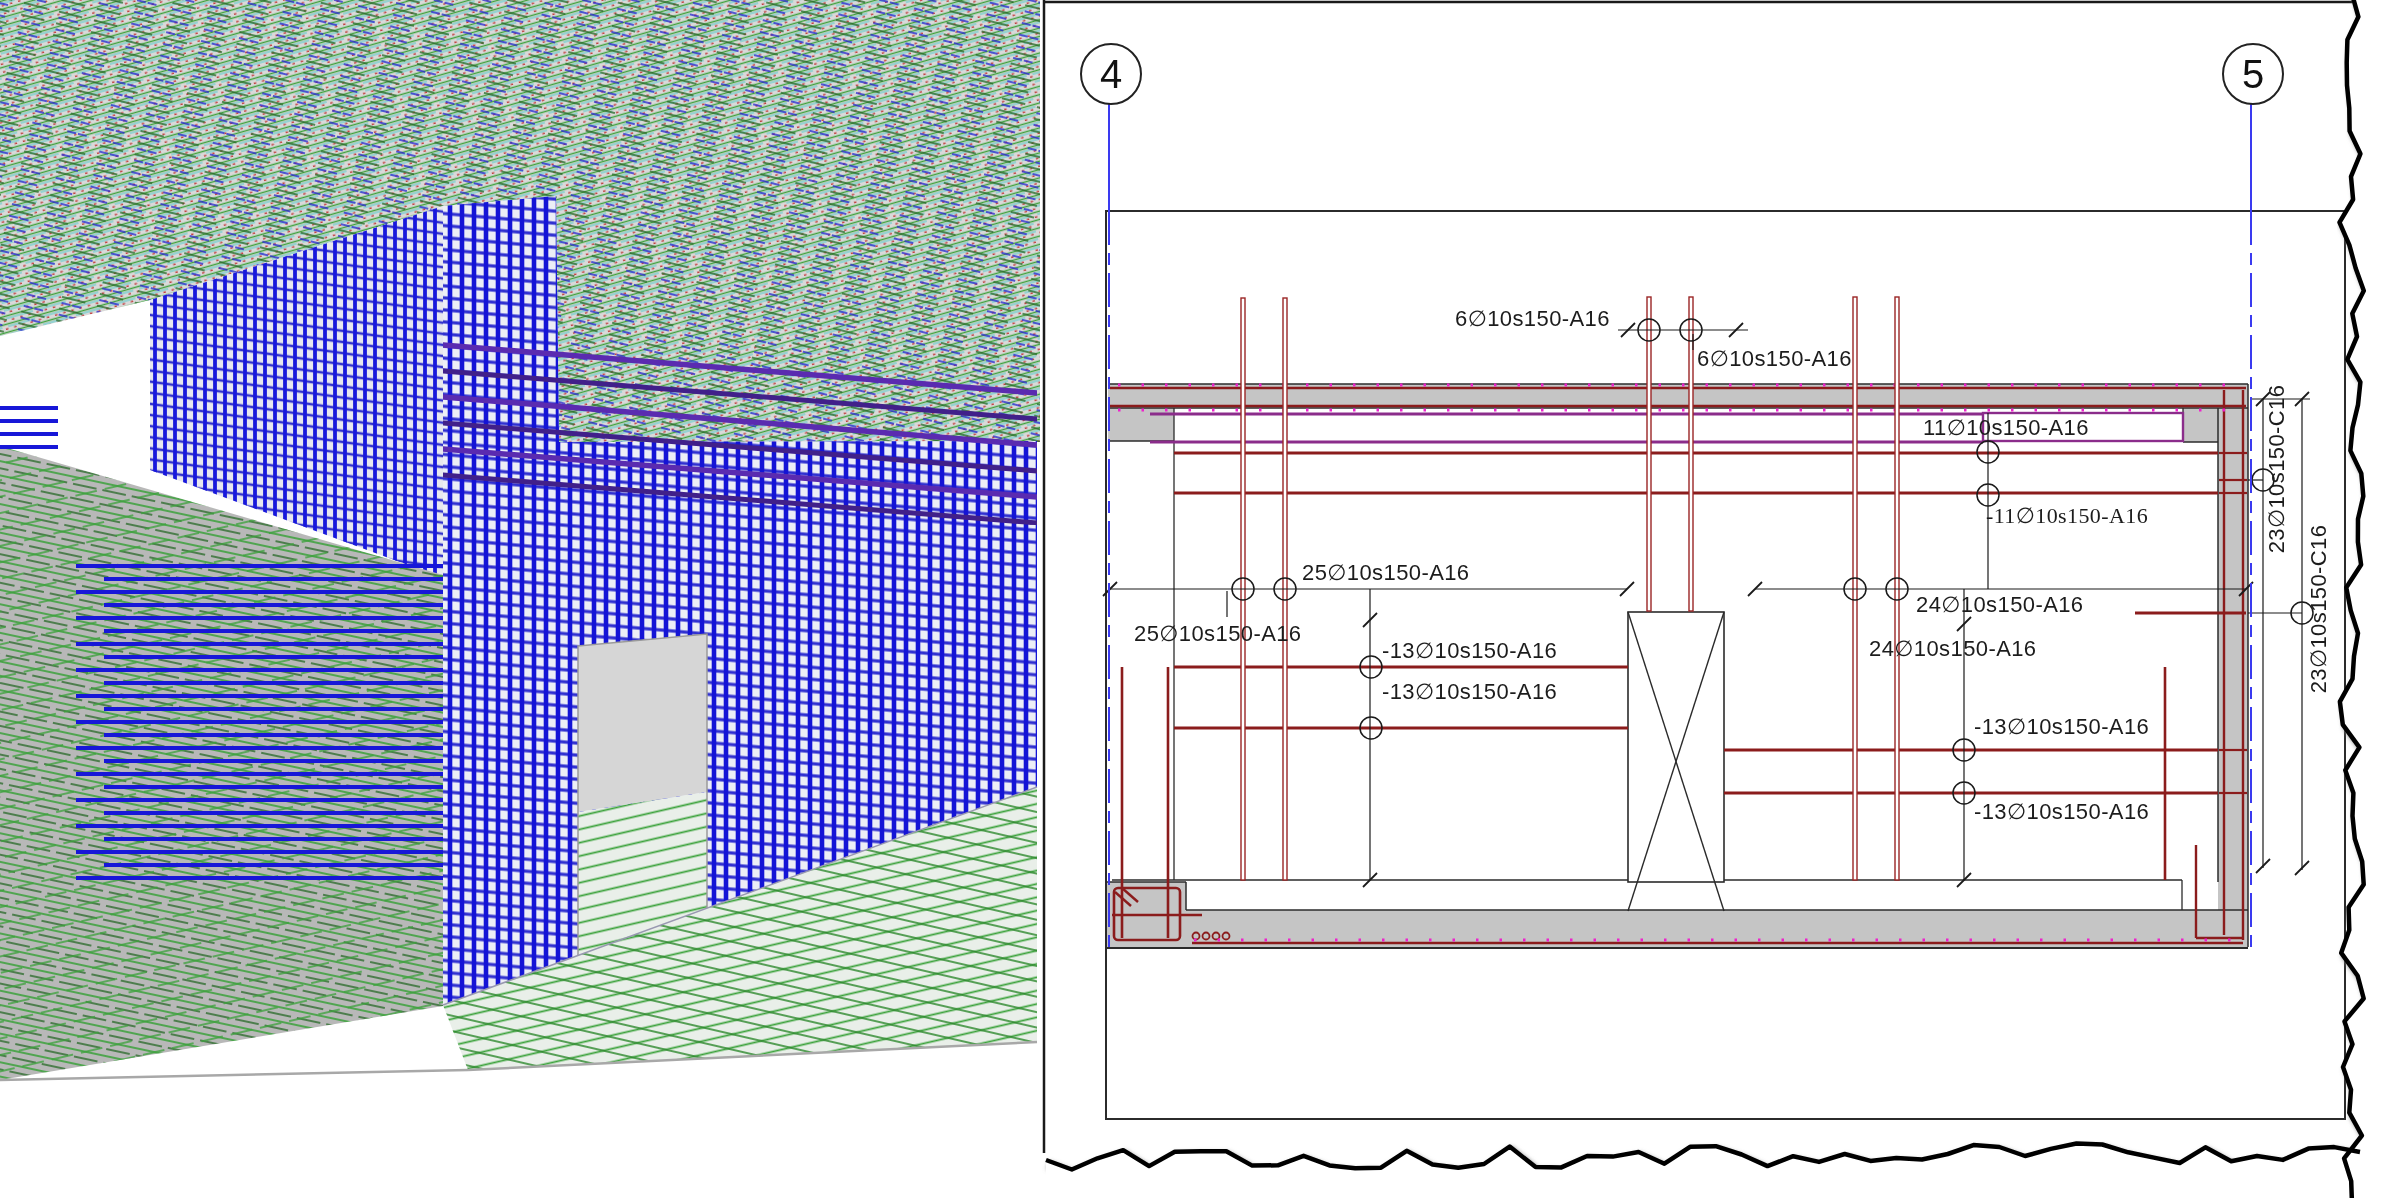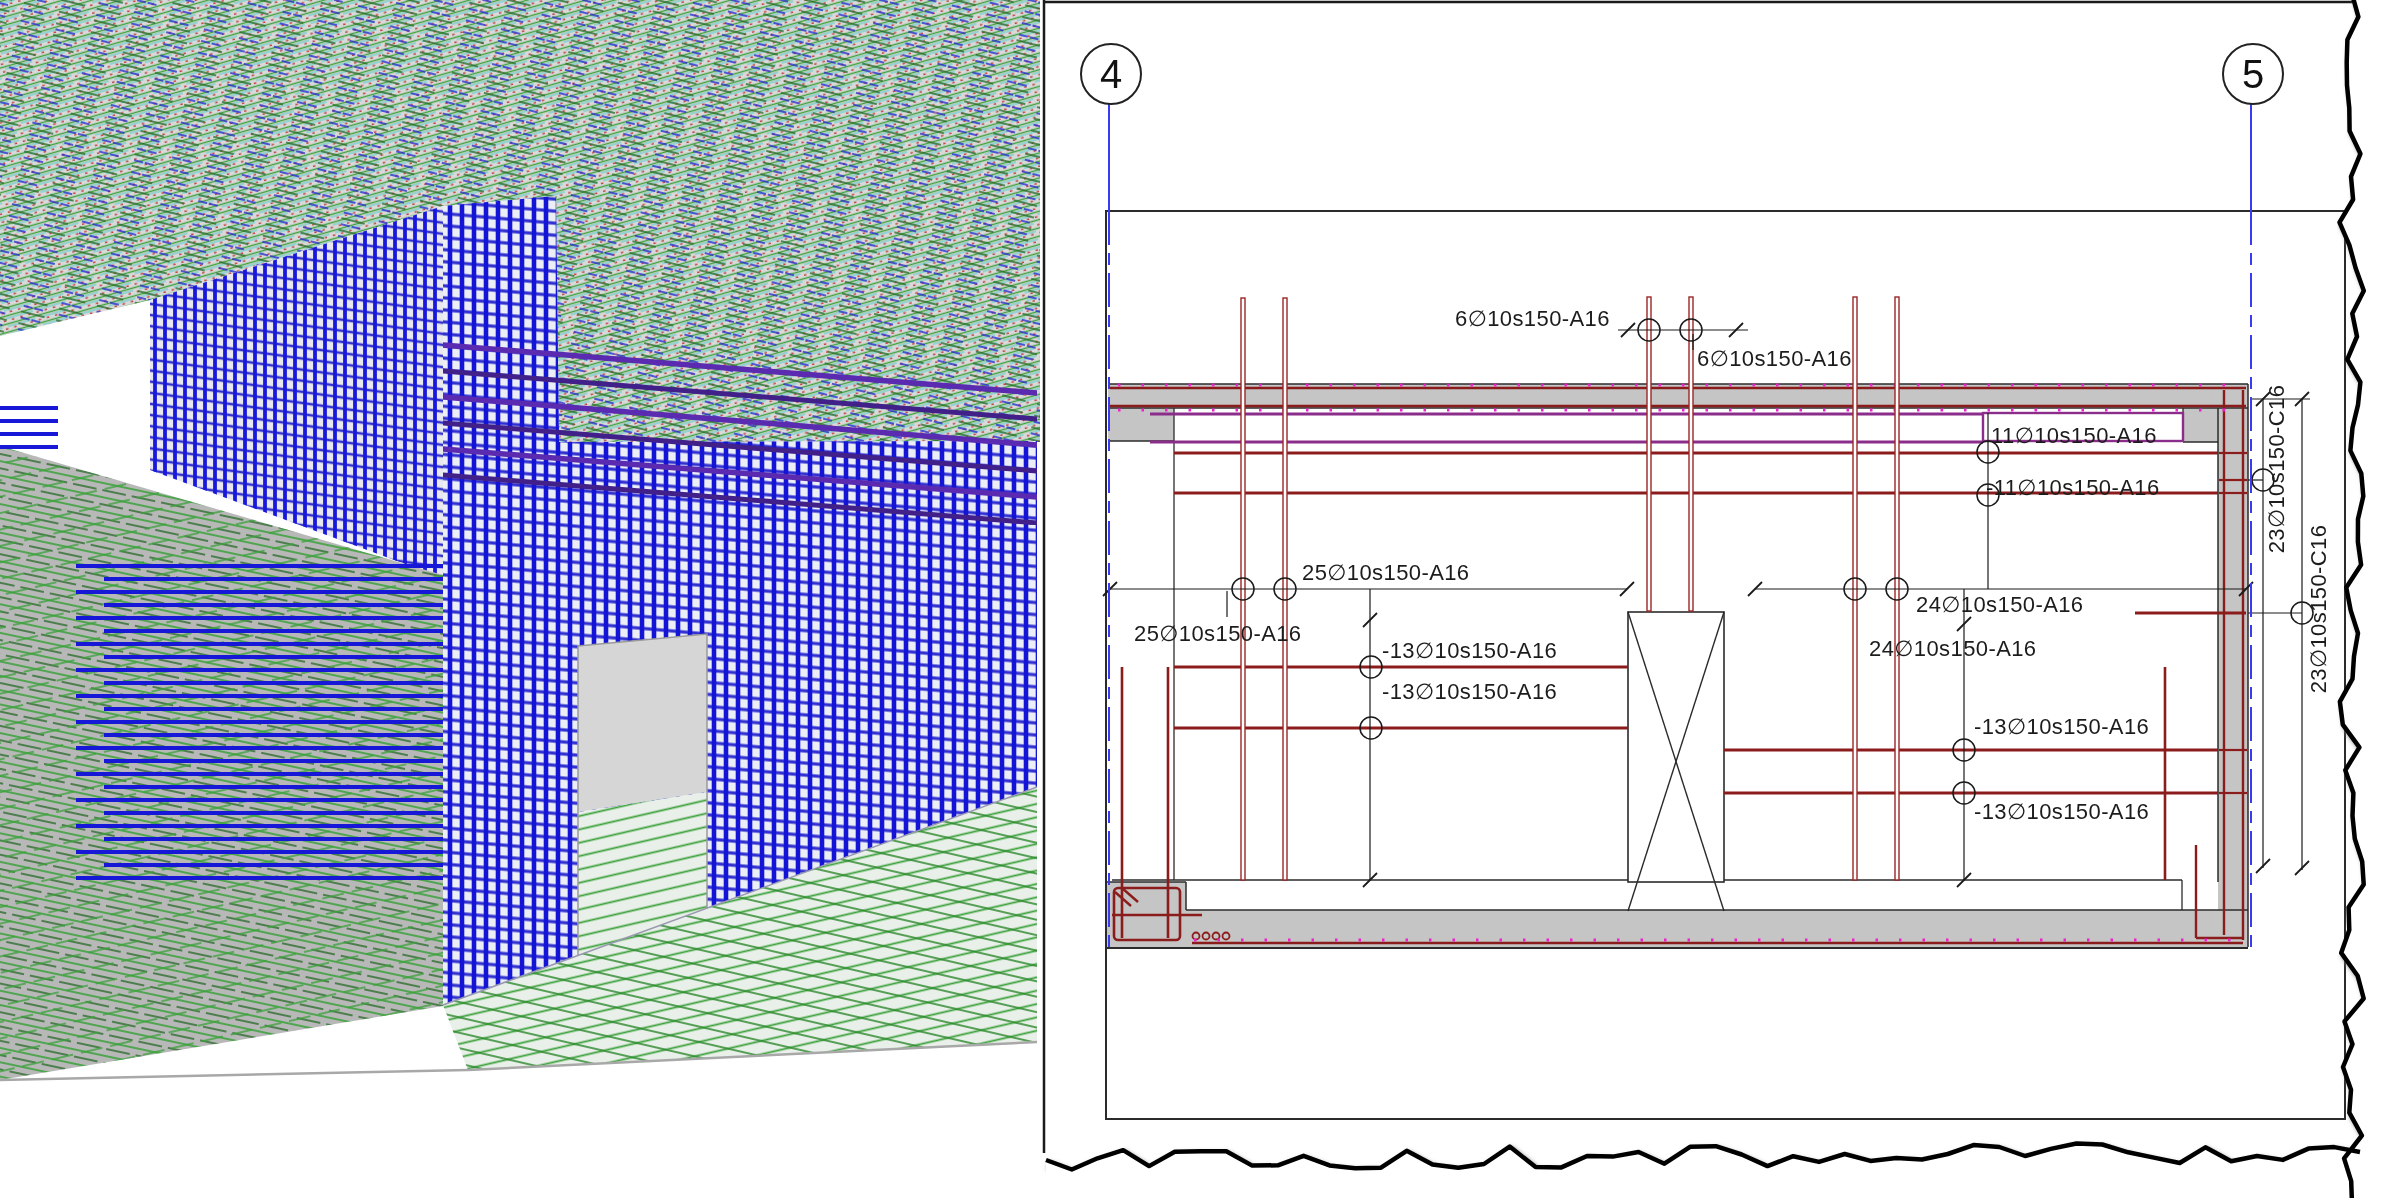--- a/index.html
+++ b/index.html
@@ -313,22 +313,22 @@
 
 <div class="bubble" style="left:1080px;top:43px;">
   <span>4</span>
 </div>
 <div class="bubble" style="left:2222px;top:43px;">
   <span>5</span>
 </div>
 
 <span class="ann" style="left:1455px;top:307px;">6∅10s150-A16</span>
 <span class="ann" style="left:1697px;top:347px;">6∅10s150-A16</span>
-<span class="ann" style="left:1991px;top:416px;margin-top:8px;">11∅10s150-A16</span>
-<span class="ann" style="left:1986px;top:476px;">-11∅10s150-A16</span>
+<span class="ann" style="left:1923px;top:416px;">11∅10s150-A16</span>
+<span class="ann" style="left:1986px;top:504px;font-family:Liberation Serif, serif;">-11∅10s150-A16</span>
 <span class="ann" style="left:1302px;top:561px;">25∅10s150-A16</span>
 <span class="ann" style="left:1134px;top:622px;">25∅10s150-A16</span>
 <span class="ann" style="left:1382px;top:639px;">-13∅10s150-A16</span>
 <span class="ann" style="left:1382px;top:680px;">-13∅10s150-A16</span>
 <span class="ann" style="left:1916px;top:593px;">24∅10s150-A16</span>
 <span class="ann" style="left:1869px;top:637px;">24∅10s150-A16</span>
 <span class="ann" style="left:1974px;top:715px;">-13∅10s150-A16</span>
 <span class="ann" style="left:1974px;top:800px;">-13∅10s150-A16</span>
 <span class="ann vann" style="left:2167px;top:457px;">23∅10s150-C16</span>
 <span class="ann vann" style="left:2209px;top:597px;">23∅10s150-C16</span>

